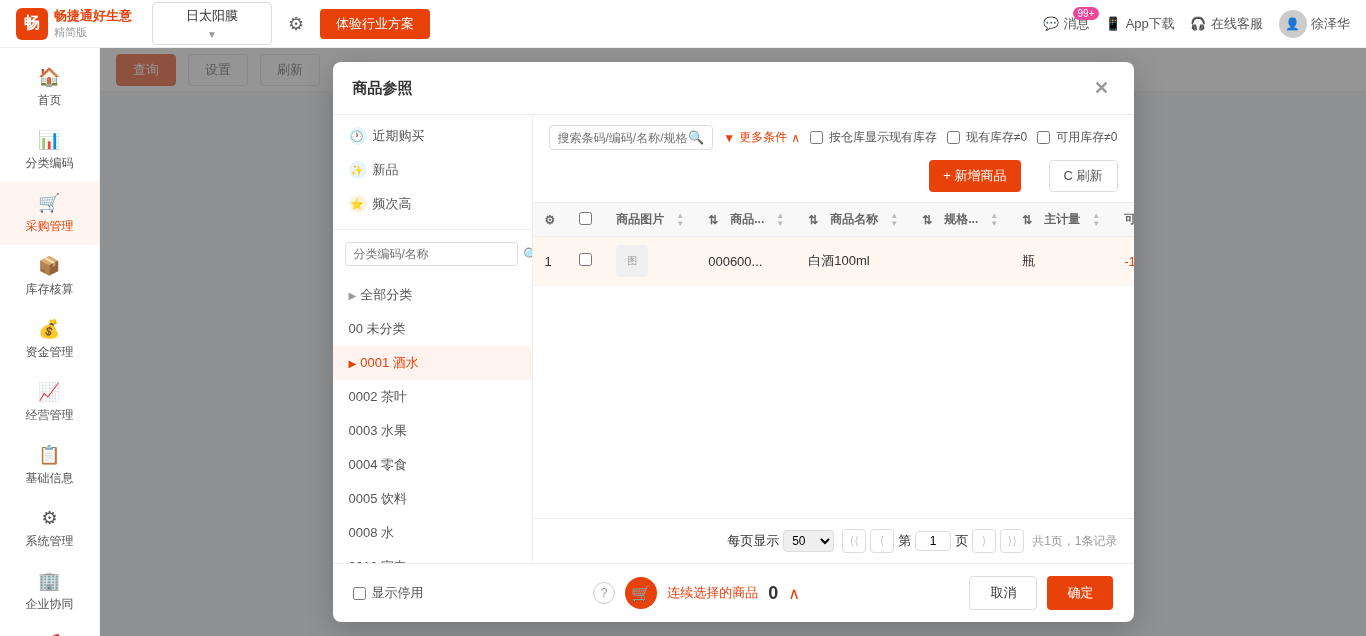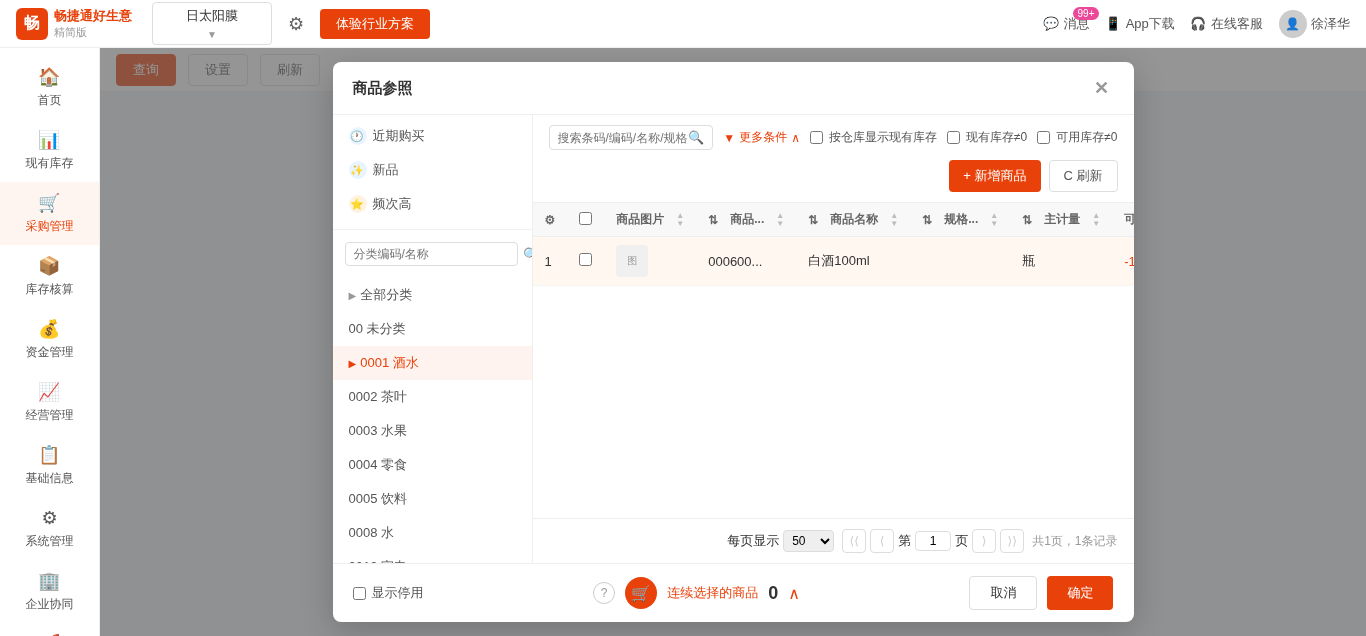--- a/index.html
+++ b/index.html
@@ -171,21 +171,21 @@
     }
     .search-icon { color: #e8410a; cursor: pointer; }
     .filter-btn {
       display: flex; align-items: center; gap: 4px;
       color: #e8410a; cursor: pointer; font-size: 12px;
     }
     .checkbox-group { display: flex; align-items: center; gap: 6px; font-size: 12px; color: #555; }
     .checkbox-group input { cursor: pointer; }
     .toolbar-right { margin-left: auto; display: flex; gap: 8px; padding-left: 13px; }
     .btn-primary { background: #e8410a; color: #fff; border: none; border-radius: 4px; padding: 6px 14px; cursor: pointer; font-size: 13px; }
-    .btn-default { background: #fff; color: #555; border: 1px solid #ddd; border-radius: 4px; padding: 6px 14px; cursor: pointer; font-size: 13px; }
+    .btn-default { background: #fff; color: #555; border: 1px solid #ddd; border-radius: 4px; padding: 6px 14px; cursor: pointer; font-size: 13px; margin-left: 20px; }
 
     
     .modal-table { flex: 1; overflow: auto; }
     table { width: 100%; border-collapse: collapse; }
     thead tr { background: #f8f8f8; }
     th {
       padding: 8px 12px; text-align: left; font-size: 12px; color: #666;
       border-bottom: 1px solid #eee; white-space: nowrap;
     }
     td { padding: 8px 12px; font-size: 13px; border-bottom: 1px solid #f5f5f5; }
@@ -291,21 +291,21 @@
 
 <div class="layout">
 
   <div class="sidebar">
     <div class="sidebar-item">
       <span class="si-icon">🏠</span>
       <span>首页</span>
     </div>
     <div class="sidebar-item">
       <span class="si-icon">📊</span>
-      <span>现有库存</span>
+      <span>分类编码</span>
     </div>
     <div class="sidebar-item active">
       <span class="si-icon">🛒</span>
       <span>采购管理</span>
     </div>
     <div class="sidebar-item">
       <span class="si-icon">📦</span>
       <span>库存核算</span>
     </div>
     <div class="sidebar-item">

